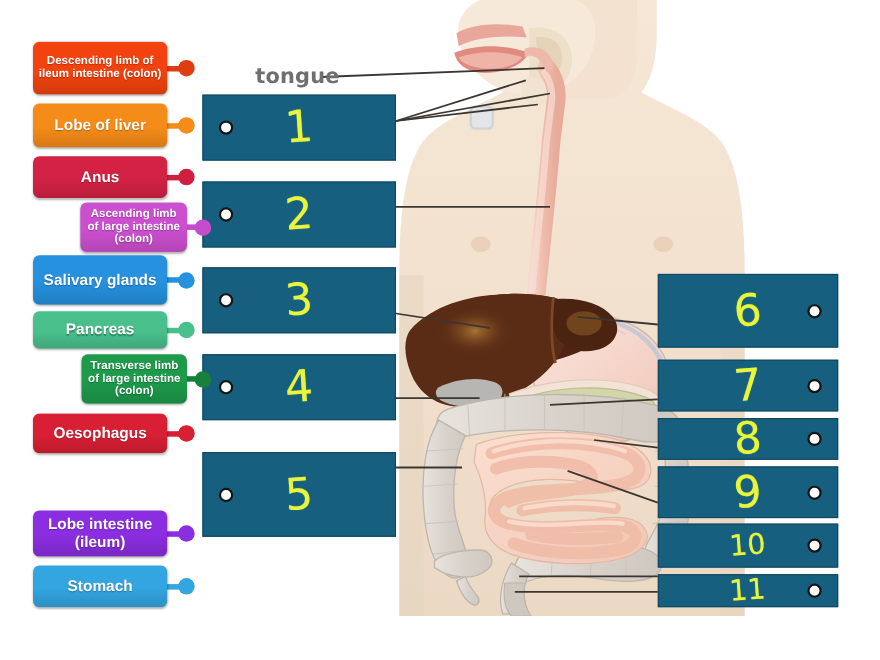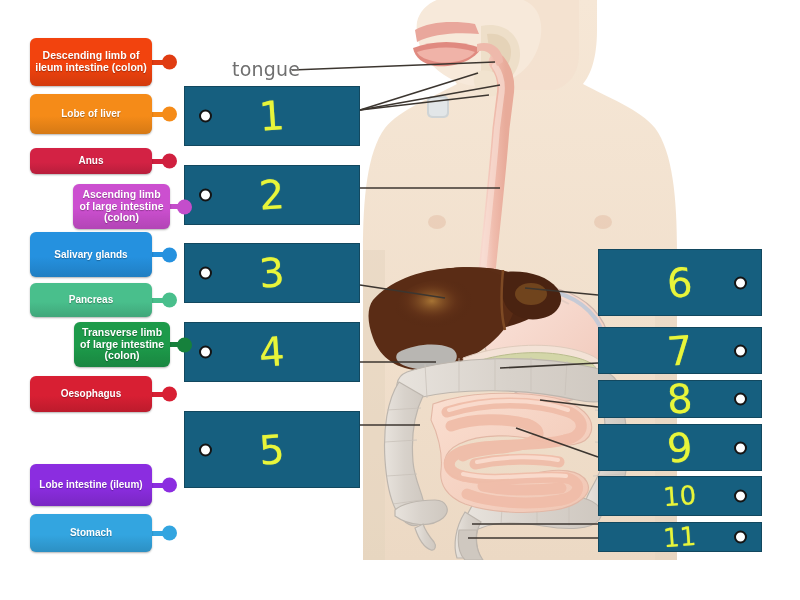--- a/index.html
+++ b/index.html
@@ -73,21 +73,21 @@
     line-height: 1.12;
     padding: 5px 4px;
     display: flex;
     align-items: center;
     justify-content: center;
     box-shadow: 0 1px 2px rgba(0,0,0,.30);
     text-shadow: 0 1px 1px rgba(0,0,0,.30);
     position: relative;
     z-index: 2;
   }
-  .chip.big   { font-size: 10px; }
+  .chip.big   { font-size: 14px; }
   .chip.small { font-size: 10.5px; }
   .connector {
     position: relative;
     height: 5px;
     width: 14px;
     margin-left: -1px;
     z-index: 1;
   }
   .knob {
     position: absolute;
@@ -373,37 +373,37 @@
       <line x1="598" y1="407" x2="540" y2="400"></line>
 
       <line x1="598" y1="457" x2="516" y2="428"></line>
 
       <line x1="598" y1="524" x2="472" y2="524"></line>
 
       <line x1="598" y1="538" x2="468" y2="538"></line>
     </g>
   </svg>
 
-  <div class="static-label" id="tongue-label" style="left: 232px; top: 58px;">tongue</div>
+  <div class="static-label" id="tongue-label" style="left: 232px; top: 58px; font-weight: bold;">tongue</div>
 
   <div id="sidebar">
       <div class="chip-wrap" style="top: 38px; height: 48px;">
         <div class="chip small" style="height: 48px; background: linear-gradient(rgb(242, 67, 14) 0%, rgb(242, 67, 14) 55%, rgba(0, 0, 0, 0.13) 100%), rgb(242, 67, 14);">Descending limb of ileum intestine (colon)</div>
         <div class="connector" style="background: rgb(224, 60, 18);">
           <div class="knob" style="background: rgb(224, 60, 18);"></div>
         </div>
       </div>
       <div class="chip-wrap" style="top: 94px; height: 40px;">
         <div class="chip big" style="height: 40px; background: linear-gradient(rgb(245, 139, 24) 0%, rgb(245, 139, 24) 55%, rgba(0, 0, 0, 0.13) 100%), rgb(245, 139, 24);">Lobe of liver</div>
         <div class="connector" style="background: rgb(245, 139, 24);">
           <div class="knob" style="background: rgb(245, 139, 24);"></div>
         </div>
       </div>
       <div class="chip-wrap" style="top: 142px; height: 38px;">
-        <div class="chip big" style="height: 26px; background: linear-gradient(rgb(211, 34, 68) 0%, rgb(211, 34, 68) 55%, rgba(0, 0, 0, 0.13) 100%), rgb(211, 34, 68);">Anus</div>
+        <div class="chip big" style="height: 38px; background: linear-gradient(rgb(211, 34, 68) 0%, rgb(211, 34, 68) 55%, rgba(0, 0, 0, 0.13) 100%), rgb(211, 34, 68);">Anus</div>
         <div class="connector" style="background: rgb(208, 32, 63);">
           <div class="knob" style="background: rgb(208, 32, 63);"></div>
         </div>
       </div>
       <div class="chip-wrap" style="top: 184px; height: 45px; padding-left: 43px;">
         <div class="chip small" style="height: 45px; background: linear-gradient(rgb(204, 79, 208) 0%, rgb(204, 79, 208) 55%, rgba(0, 0, 0, 0.13) 100%), rgb(204, 79, 208);">Ascending limb of large intestine (colon)</div>
         <div class="connector" style="background: rgb(196, 77, 203);">
           <div class="knob" style="background: rgb(196, 77, 203);"></div>
         </div>
       </div>

